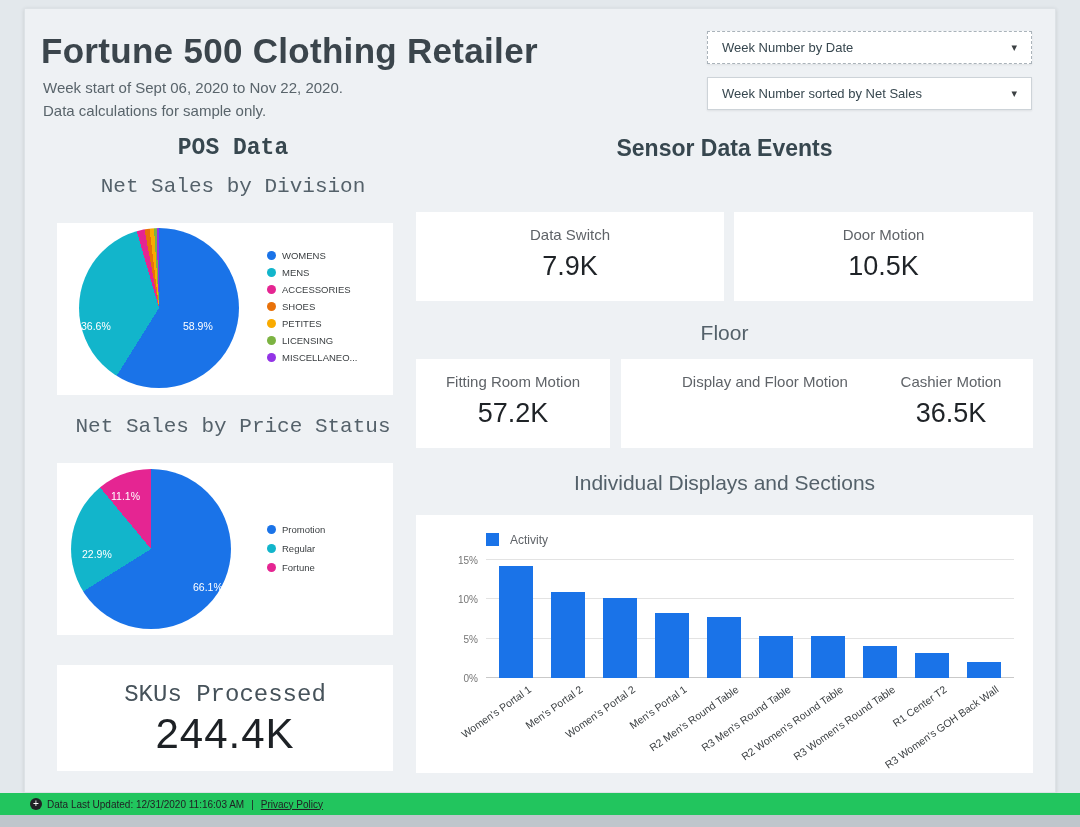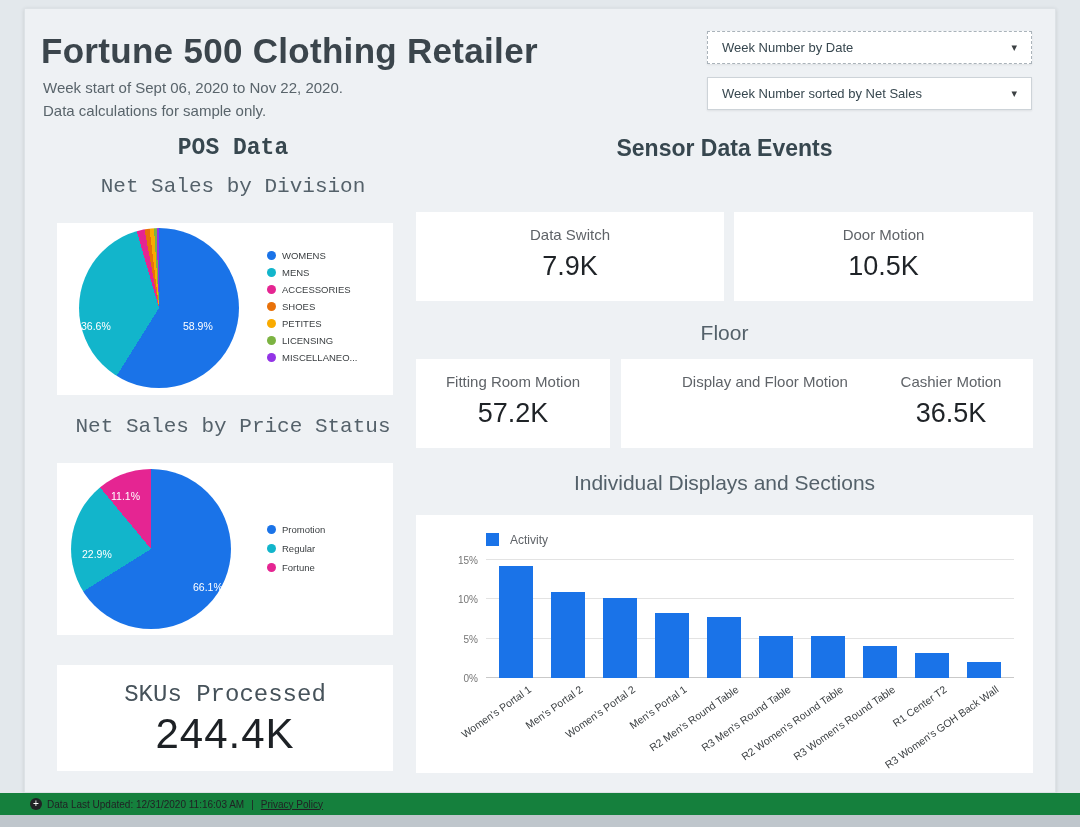--- a/index.html
+++ b/index.html
@@ -85,21 +85,21 @@
                  display:flex; align-items:flex-end; padding:0 4px; }
   .bar-col { position:relative; flex:1; height:100%; display:flex;
              align-items:flex-end; justify-content:center; }
   .bar { width:34px; }
   .bar-label { position:absolute; top:calc(100% + 5px); right:50%; margin-right:-10px;
                transform:rotate(-35deg); transform-origin:top right;
                white-space:nowrap; font-size:10.5px; color:#3c4043; }
 
   
   .footer { position:absolute; left:0; top:793px; width:1080px; height:22px;
-            background:#15803d; display:flex; align-items:center; padding-left:30px; gap:5px; }
+            background:#22c55e; display:flex; align-items:center; padding-left:30px; gap:5px; }
   .info-icon { width:12px; height:12px; border-radius:50%; background:#202124; color:#fff;
                font-size:10px; line-height:12px; text-align:center; flex:0 0 auto; }
   .info-icon::before { content:"+"; }
   .footer-text { font-size:10px; color:#202124; }
   .footer-sep { font-size:10px; color:#202124; margin:0 2px; }
   .privacy { font-size:10px; color:#202124; text-decoration:underline; cursor:pointer; }
 
   .bottom-bar { position:absolute; left:0; top:815px; width:1080px; height:12px; background:#bfc6cc; }
 </style>
 </head>

